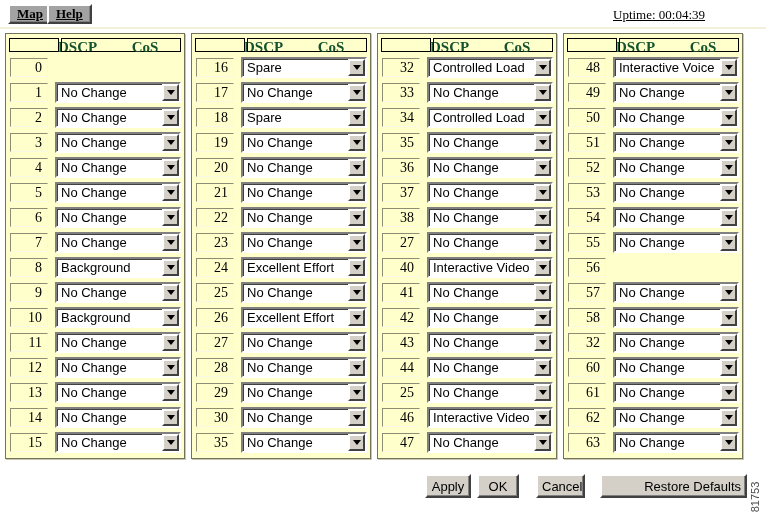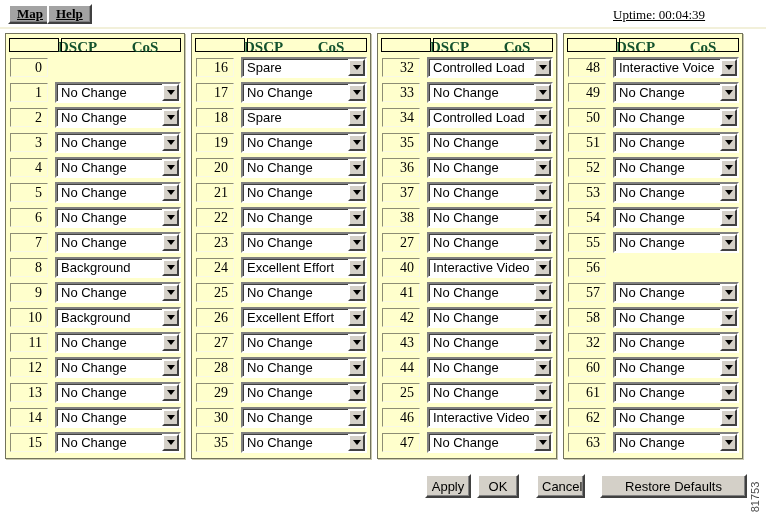--- a/index.html
+++ b/index.html
@@ -63,21 +63,21 @@
   .footbtn{
     position:absolute;top:474px;height:24px;box-sizing:border-box;
     background:#d4d0c8;color:#000;
     border:2px solid;border-color:#ffffff #404040 #404040 #ffffff;
     box-shadow:inset -1px -1px 0 #808080;
     font:13px "Liberation Sans",sans-serif;text-align:center;cursor:pointer;padding:0 4px;
   }
   #apply-btn{left:425px;width:46px;}
   #ok-btn{left:477px;width:42px;}
   #cancel-btn{left:536px;width:49px;}
-  #restore-btn{left:600px;width:147px;}
+  #restore-btn{left:600px;width:147px;text-align:right;}
   .fig{
     position:absolute;left:736px;top:491px;width:38px;text-align:center;
     transform:rotate(-90deg);font:11px "Liberation Sans",sans-serif;color:#4a4a4a;
   }
 </style>
 </head>
 <body>
 
 <div class="topbar">
   <button class="navbtn" id="map-btn">Map</button>

